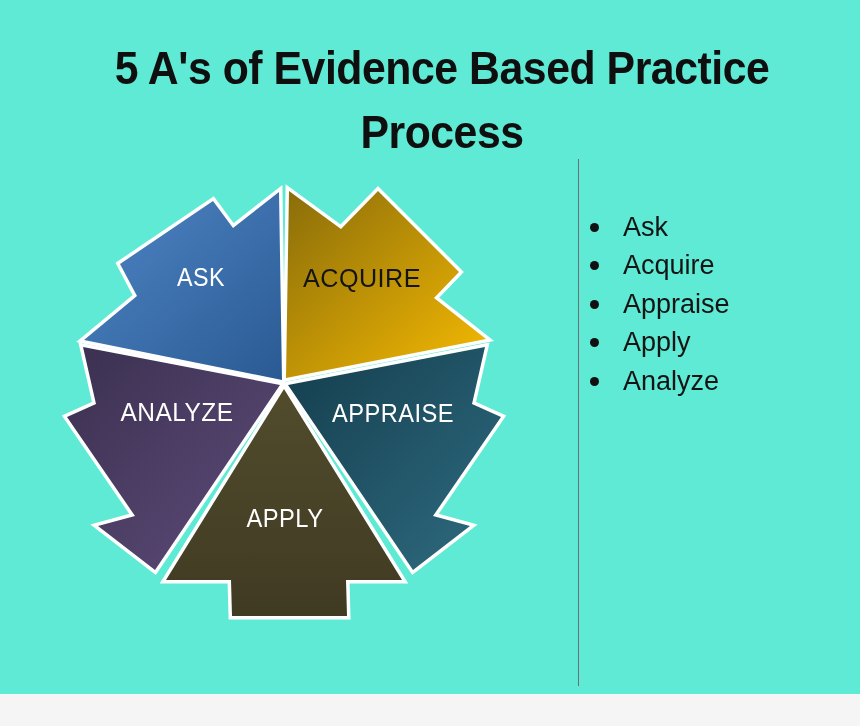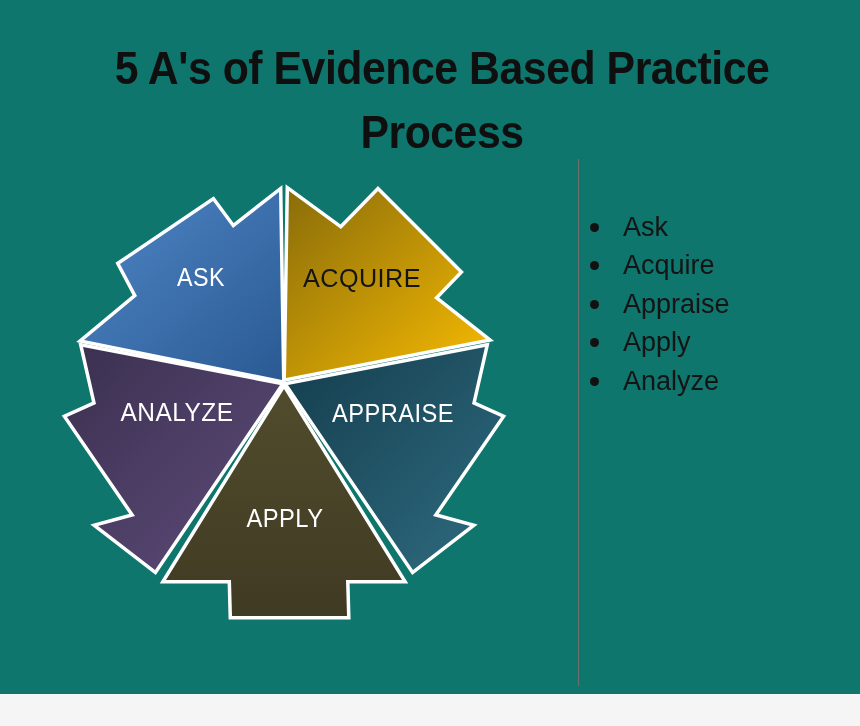--- a/index.html
+++ b/index.html
@@ -5,21 +5,21 @@
   html, body { margin: 0; padding: 0; }
   body {
     width: 860px; height: 726px;
     background: #f5f5f5;
     font-family: "Liberation Sans", sans-serif;
     overflow: hidden;
   }
   .canvas {
     position: relative;
     width: 860px; height: 694px;
-    background: #0f766e;
+    background: #5eead4;
   }
   .title {
     position: absolute;
     top: 36px; left: 12px; width: 860px;
     text-align: center;
     font-weight: bold;
     font-size: 46px;
     line-height: 64px;
     color: #0f0f0f;
     letter-spacing: -0.5px;

